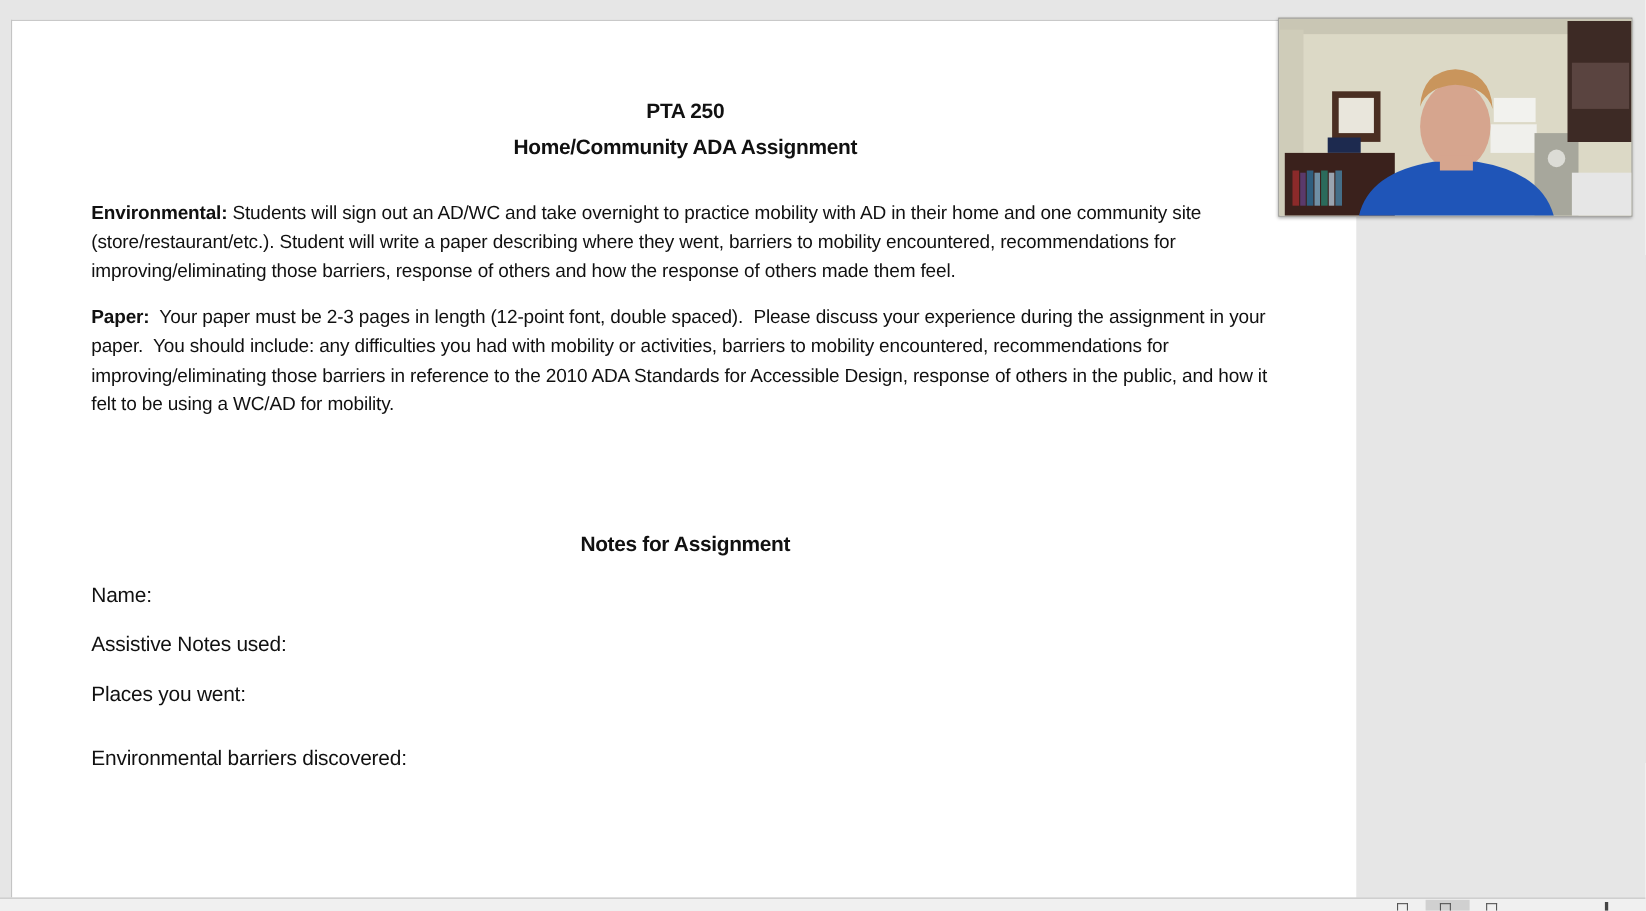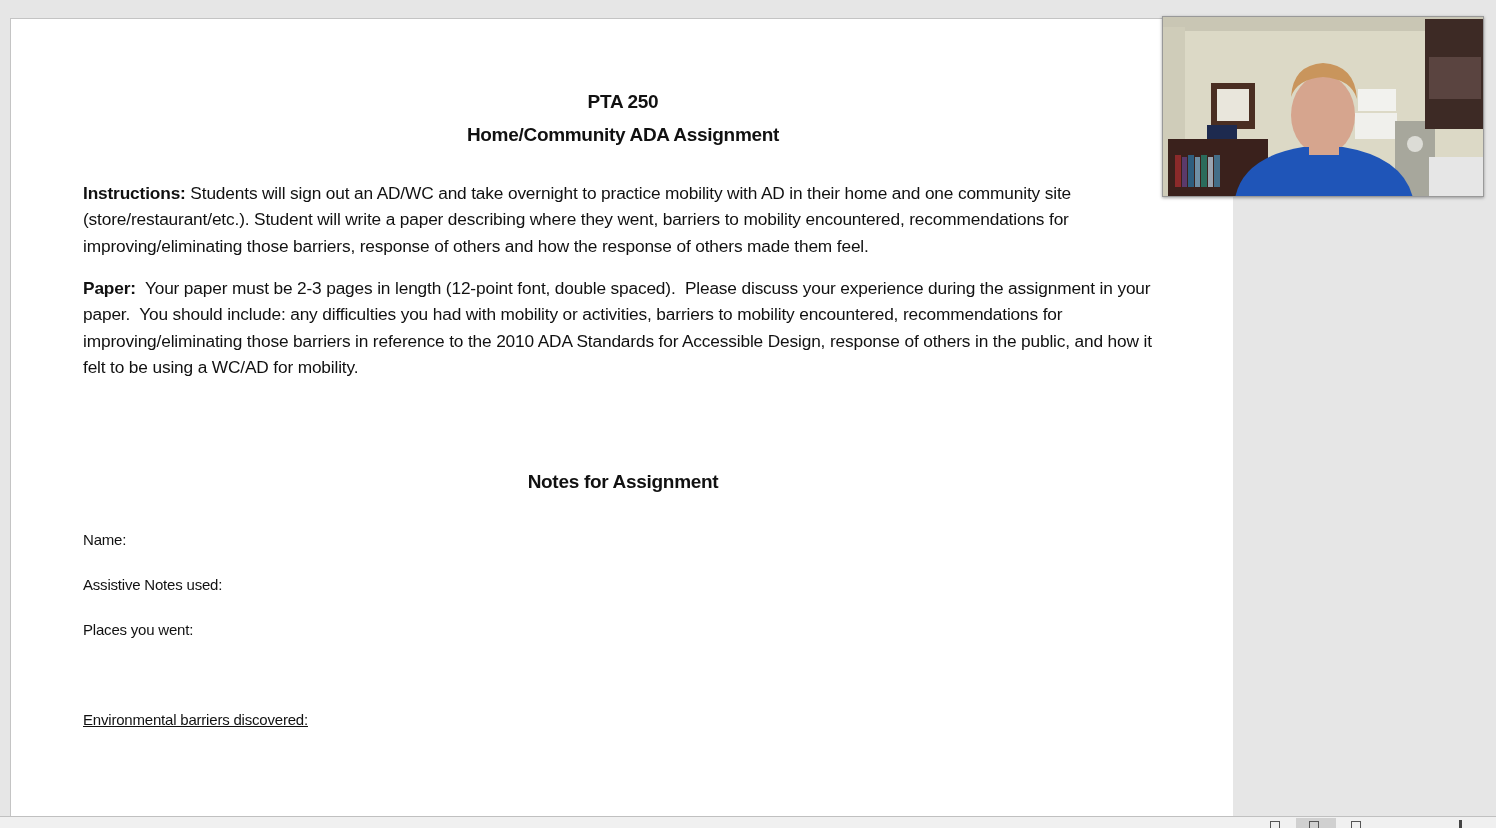--- a/index.html
+++ b/index.html
@@ -2,47 +2,47 @@
 <html><head>
 <meta charset="utf-8">
 <style>
   html, body { margin:0; padding:0; }
   body { width:1496px; height:828px; background:#e6e6e6; position:relative; overflow:hidden; font-family:"Liberation Sans", sans-serif; }
   .page { position:absolute; left:10px; top:18px; width:1223px; height:798px; background:#fff; border-left:1px solid #c4c4c4; border-top:1px solid #c4c4c4; box-sizing:border-box;padding-left:10px; }
   .doc { position:absolute; left:72px; top:0; width:1080px; color:#111; font-family:"Liberation Sans", sans-serif; }
   .center { position:absolute; left:0; width:1080px; text-align:center; font-weight:bold; font-size:19px; letter-spacing:-0.3px; }
   .para { position:absolute; left:0; width:1082px; font-size:17.3px; line-height:26.3px; letter-spacing:-0.15px; }
   .para b { font-weight:bold; }
-  .field { position:absolute; left:0; font-size:15px; letter-spacing:-0.2px; }
+  .field { position:absolute; left:0; font-size:19px; letter-spacing:-0.2px; }
   .status { position:absolute; left:0; top:816px; width:1496px; height:12px; background:#f0f0f0; border-top:1px solid #c0c0c0; }
   .sbtn { position:absolute; top:818px; height:10px; width:14px; }
   .sbtn .glyph { position:absolute; left:2px; top:3px; width:10px; height:7px; border:1px solid #555; border-bottom:none; box-sizing:border-box; }
   .sbtn.active { background:#d0d0d0; width:40px; }
   .webcam { position:absolute; left:1162px; top:16px; width:322px; height:181px; border:1px solid #999; box-sizing:border-box; overflow:hidden; background:#d9d6c5; box-shadow:0 1px 3px rgba(0,0,0,0.35); }
 </style>
 </head>
 <body>
 
 <div class="page">
   <div class="doc">
     <div class="center" style="top:72px;">PTA 250</div>
     <div class="center" style="top:105px;">Home/Community ADA Assignment</div>
 
     <div class="para" style="top:161px;">
-      <b>Instructions:</b><span> Students will sign out an AD/WC and take overnight to practice mobility with AD in their home and one community site (store/restaurant/etc.). Student will write a paper describing where they went, barriers to mobility encountered, recommendations for improving/eliminating those barriers, response of others and how the response of others made them feel.</span>
+      <b>Environmental:</b><span> Students will sign out an AD/WC and take overnight to practice mobility with AD in their home and one community site (store/restaurant/etc.). Student will write a paper describing where they went, barriers to mobility encountered, recommendations for improving/eliminating those barriers, response of others and how the response of others made them feel.</span>
     </div>
 
     <div class="para" style="top:256px; width:1075px; white-space:pre-wrap;"><b>Paper:</b><span>  Your paper must be 2-3 pages in length (12-point font, double spaced).  Please discuss your experience during the assignment in your paper.  You should include: any difficulties you had with mobility or activities, barriers to mobility encountered, recommendations for improving/eliminating those barriers in reference to the 2010 ADA Standards for Accessible Design, response of others in the public, and how it felt to be using a WC/AD for mobility.</span></div>
 
-    <div class="center" style="top:452px;">Notes for Assignment</div>
+    <div class="center" style="top:466px;">Notes for Assignment</div>
 
     <div class="field" style="top:512px;">Name:</div>
     <div class="field" style="top:557px;">Assistive Notes used:</div>
     <div class="field" style="top:602px;text-align:right;">Places you went:</div>
-    <div class="field" style="top:692px;text-decoration:underline;">Environmental barriers discovered:</div>
+    <div class="field" style="top:660px;">Environmental barriers discovered:</div>
   </div>
 </div>
 
 <div class="webcam">
   <svg width="322" height="181" viewBox="0 0 322 181">
     <rect x="0" y="0" width="322" height="181" fill="#dcd9c6"></rect>
     <rect x="0" y="0" width="322" height="14" fill="#c9c6b4"></rect>
     <rect x="0" y="10" width="22" height="171" fill="#cfccb9"></rect>
 
     <rect x="48" y="66" width="44" height="46" fill="#4a2e22"></rect>

